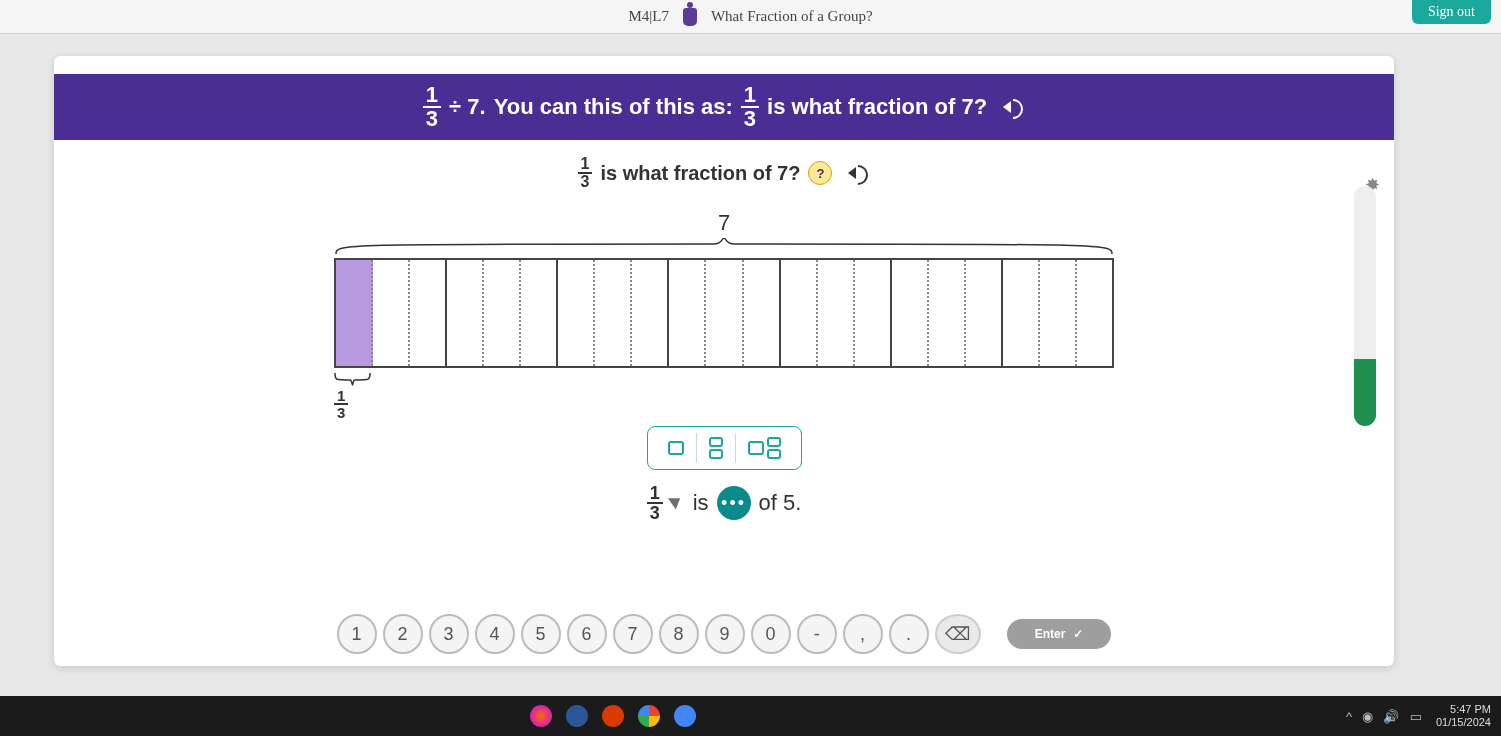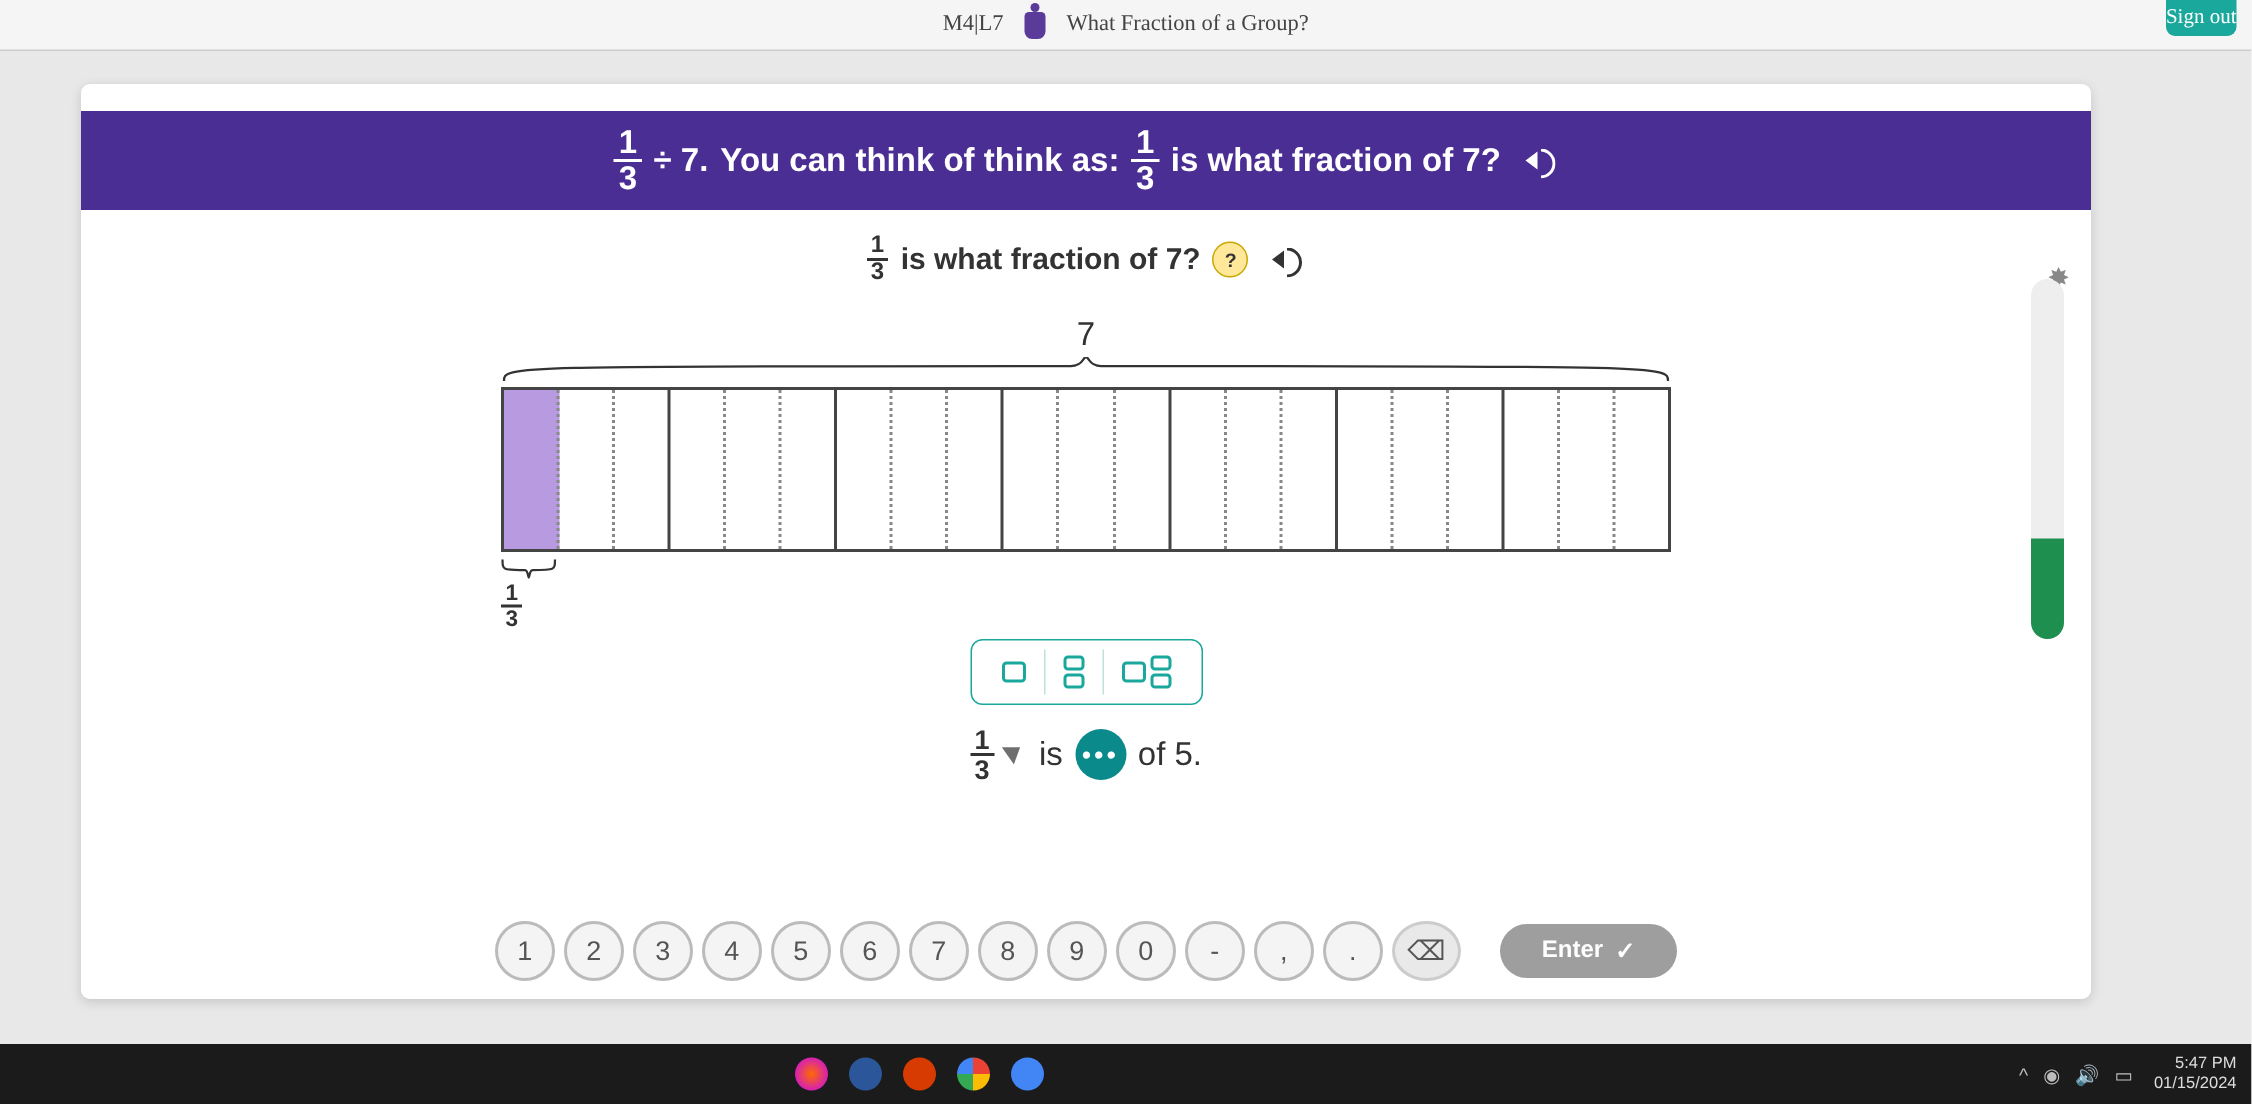--- a/index.html
+++ b/index.html
@@ -37,21 +37,21 @@
     top:-6px;left:4px;
     width:6px;height:6px;border-radius:50%;
     background:#5b3b99;
   }
   .sign-out {
     position: absolute;
     right: 10px;
     top: 0;
     background: #1aa89c;
     color: #fff;
-    padding: 4px 0;
+    padding: 4px 16px;
     border-radius: 0 0 6px 6px;
     font-size: 14px;
   }
   .page {
     position: absolute;
     left: 54px;
     top: 56px;
     width: 1340px;
     height: 610px;
     background: #fff;
@@ -260,21 +260,21 @@
     width: 46px;
     border-color:#ccc;
     background:#e9e9e9;
   }
   .enter-btn {
     margin-left: 20px;
     background: #9e9e9e;
     color: #fff;
     border-radius: 22px;
     padding: 8px 28px;
-    font-size: 16px;
+    font-size: 12px;
     font-weight: bold;
     display: flex;
     align-items: center;
     gap: 8px;
     cursor: pointer;
   }
   .progress-widget {
     position: absolute;
     right: 18px;
     top: 130px;
@@ -324,21 +324,21 @@
 </div>
 
 <div class="page">
 
   <div class="purple-bar">
     <span class="frac">
       <span class="n">1</span>
       <span class="d">3</span>
     </span>
     <span>÷ 7.</span>
-    <span>You can think of think as:</span>
+    <span>You can this of this as:</span>
     <span class="frac">
       <span class="n">1</span>
       <span class="d">3</span>
     </span>
     <span>is what fraction of 7?</span>
     <span class="audio-icon"></span>
   </div>
 
   <div class="sub-question">
     <span class="frac">

